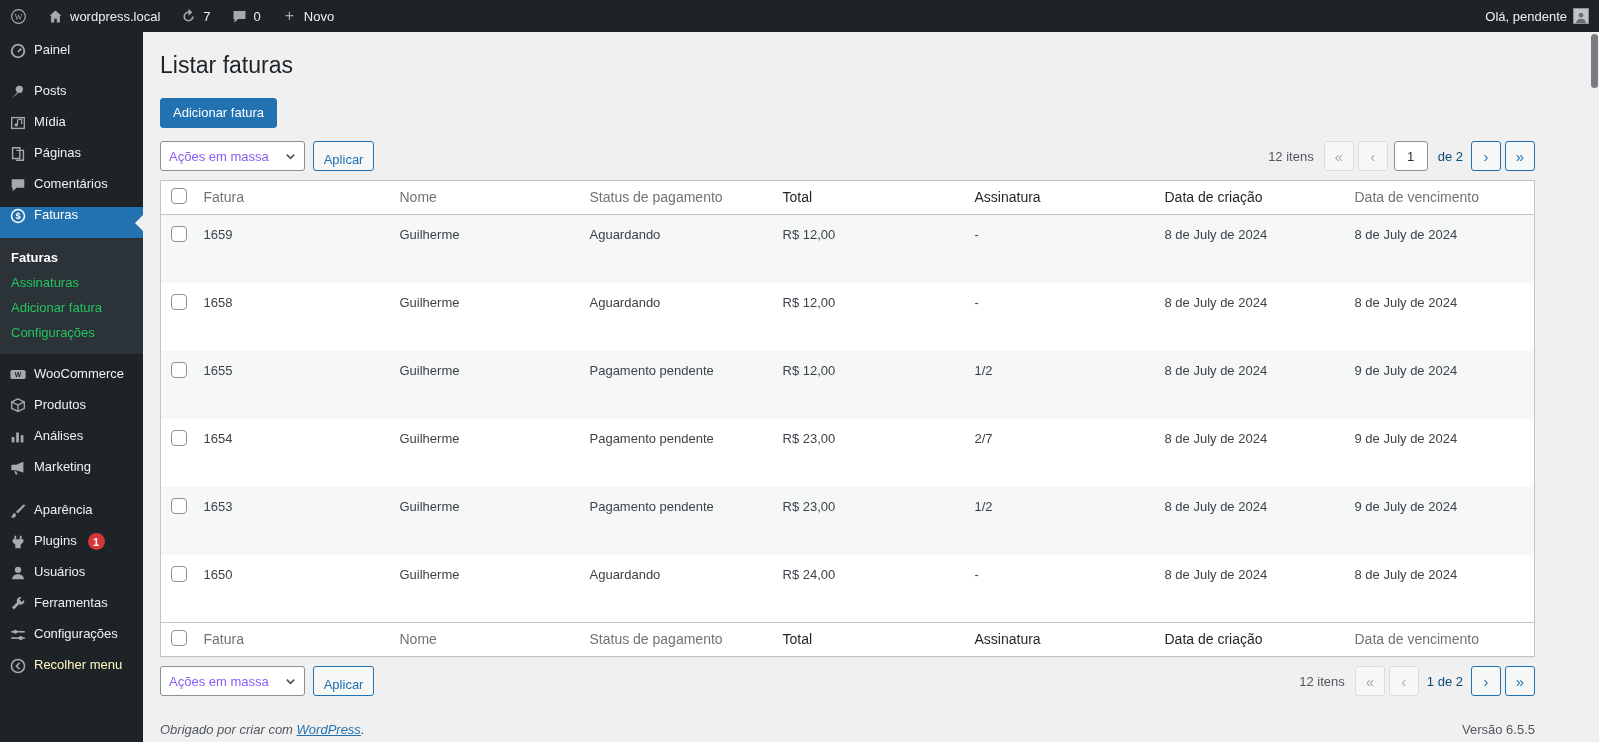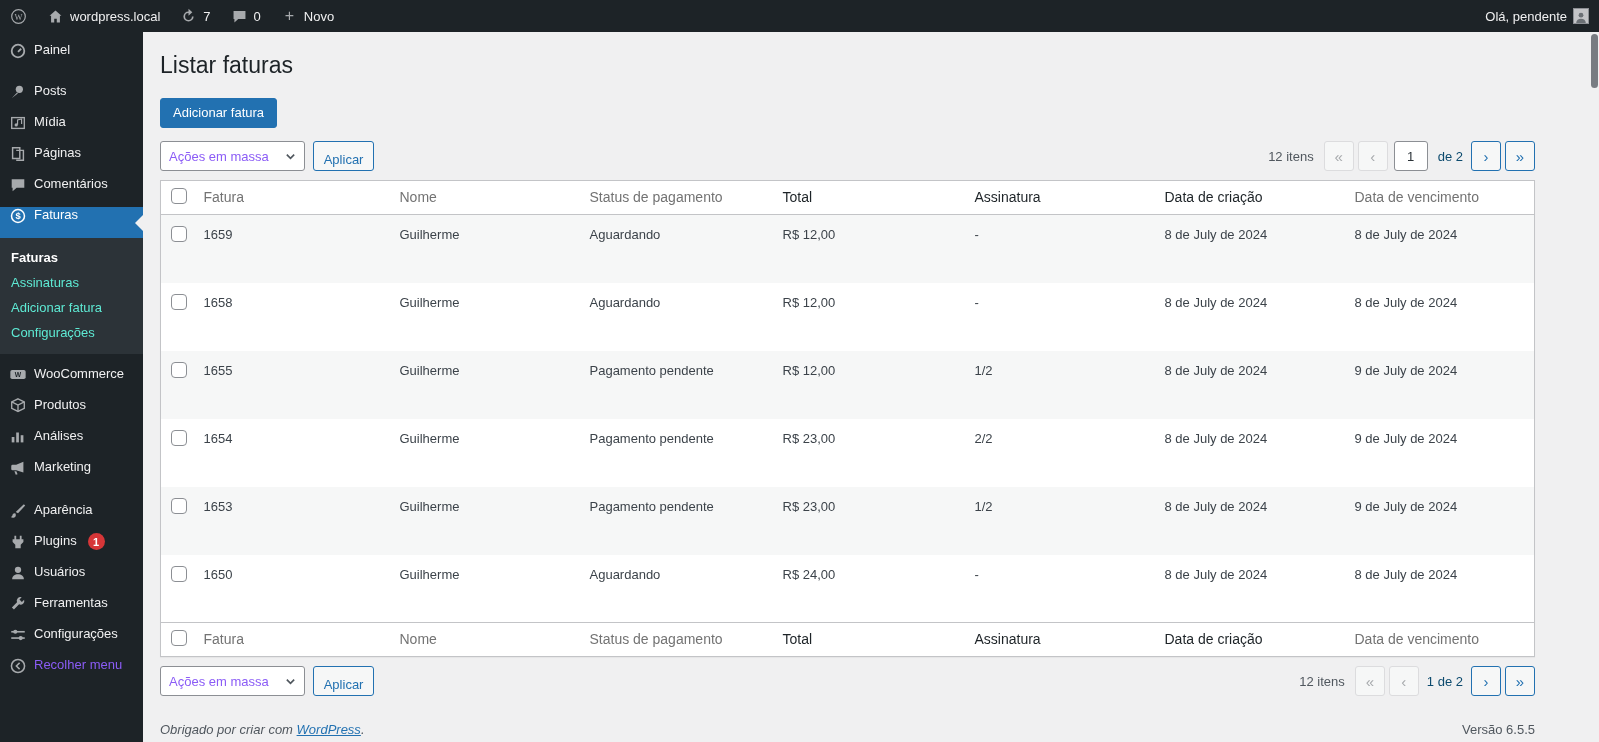--- a/index.html
+++ b/index.html
@@ -46,26 +46,26 @@
   }
   .menu-item .icon { width: 18px; height: 18px; flex: 0 0 18px; color: #a7aaad; display: inline-flex; }
   .menu-item .icon svg { width: 100%; height: 100%; }
   .menu-item .label { overflow: hidden; white-space: nowrap; }
   .menu-item.active { background: #2271b1; color: #fff; }
   .menu-item.active .icon { color: #fff; }
   .menu-item.active::after {
     content: ""; position: absolute; right: 0; top: 50%; margin-top: -8px;
     border: 8px solid transparent; border-right-color: #f0f0f1;
   }
-  .menu-item.dim { color: #8b5cf6; }
+  .menu-item.dim { color: #fef9c3; }
   .menu-sep { height: 10px; }
   .menu-sep.big { height: 12px; }
   .submenu { background: #2c3338; padding: 7px 0 9px; }
   .submenu-item {
-    padding: 5px 8px 5px 11px; color: #5eead4; font-size: 13px;
+    padding: 5px 8px 5px 11px; color: #22c55e; font-size: 13px;
     line-height: 15px; cursor: pointer; white-space: nowrap;
   }
   .submenu-item.current { color: #fff; font-weight: 700; }
   .badge {
     display: inline-flex; align-items: center; justify-content: center;
     min-width: 17px; height: 17px; padding: 0 4px; margin-left: 4px;
     background: #d63638; color: #fff; border-radius: 9px; font-size: 11px; font-weight: 600;
   }
   
   #content {
@@ -442,21 +442,21 @@
           <td>1/2</td>
           <td>8 de July de 2024</td>
           <td>9 de July de 2024</td>
         </tr>
         <tr>
           <td class="cb-col"><input type="checkbox" class="wp-checkbox" style=""></td>
           <td>1654</td>
           <td>Guilherme</td>
           <td>Pagamento pendente</td>
           <td>R$ 23,00</td>
-          <td>2/2</td>
+          <td>2/7</td>
           <td>8 de July de 2024</td>
           <td>9 de July de 2024</td>
         </tr>
         <tr>
           <td class="cb-col"><input type="checkbox" class="wp-checkbox" style=""></td>
           <td>1653</td>
           <td>Guilherme</td>
           <td>Pagamento pendente</td>
           <td>R$ 23,00</td>
           <td>1/2</td>

